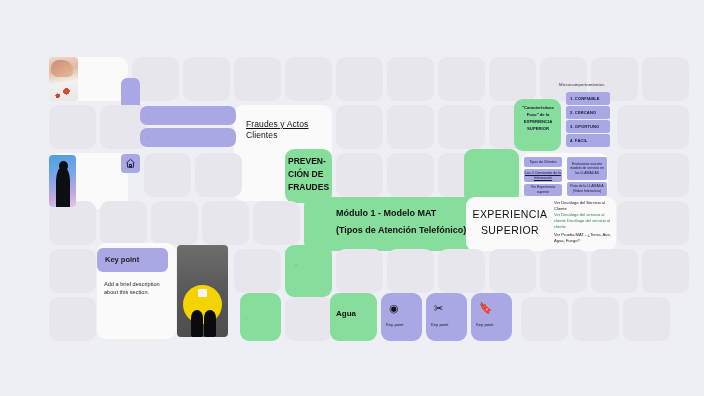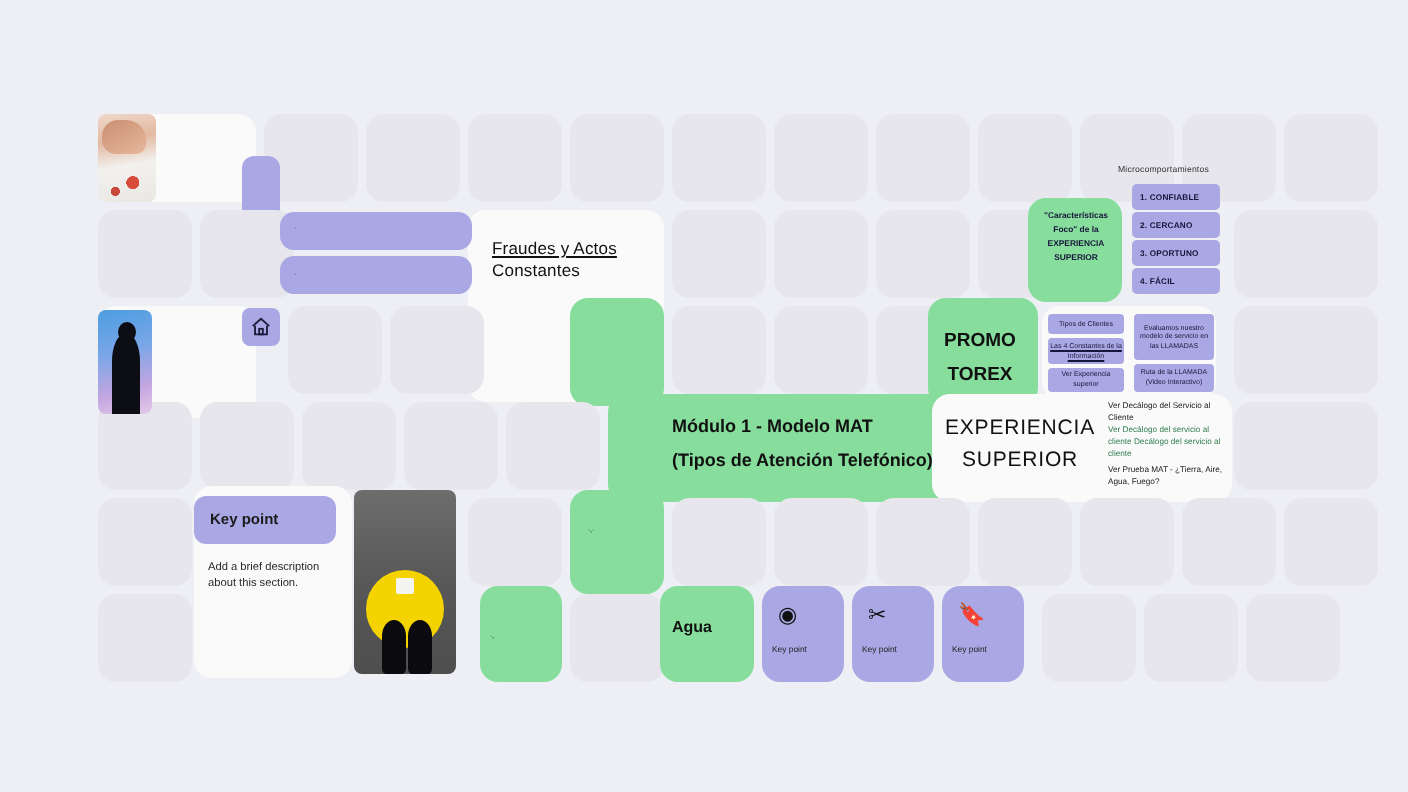--- a/index.html
+++ b/index.html
@@ -219,21 +219,21 @@
   <div class="tile" style="left:617px;top:105px;width:47px;height:44px;"></div>
   <div class="tile" style="left:642px;top:105px;width:47px;height:44px;"></div>
 
   <div class="tile purple" style="left:140px;top:106px;width:96px;height:19px;border-radius:7px;"></div>
   <div class="tile purple" style="left:140px;top:128px;width:96px;height:19px;border-radius:7px;"></div>
   <span class="tiny-dot" style="left:147px;top:112px;">·</span>
   <span class="tiny-dot" style="left:147px;top:135px;">·</span>
 
   <div class="lbl fraudes">
     <u>Fraudes y Actos</u><br>
-    <span>Constantes</span>
+    <span>Clientes</span>
   </div>
 
   <div class="carac">
     <span>"Características</span><br>
     <span>Foco" de la</span><br>
     <span>EXPERIENCIA</span><br>
     <span>SUPERIOR</span>
   </div>
 
   <div class="mc-title">Microcomportamientos</div>
@@ -263,25 +263,26 @@
   <div class="tile" style="left:642px;top:153px;width:47px;height:44px;"></div>
 
   <div class="home-ico">
     <svg width="11" height="11" viewBox="0 0 24 24" fill="none" stroke="#1b1b3a" stroke-width="2">
       <path d="M3 11 L12 3 L21 11"></path>
         <path d="M5.5 10.5 V20 H18.5 V10.5"></path>
         <rect x="10" y="14" width="4" height="6"></rect>
     </svg>
   </div>
 
-
-  <div class="lbl promo">
-    <span>PROMO</span><br>
-    <span>TOREX</span>
-  </div>
+  <div class="lbl prevencion">
+    <span>PREVEN-</span><br>
+    <span>CIÓN DE</span><br>
+    <span>FRAUDES</span>
+  </div>
+
 
   <div class="sm-chip" style="left:524px;top:157px;width:38px;height:10px;">Tipos de Clientes</div>
   <div class="sm-chip link" style="left:524px;top:169px;width:38px;height:13px;">Las 4 Constantes de la Información</div>
   <div class="sm-chip" style="left:524px;top:184px;width:38px;height:12px;">Ver Experiencia superior</div>
 
   <div class="sm-chip" style="left:567px;top:157px;width:40px;height:23px;">Evaluamos nuestro modelo de servicio en las LLAMADAS</div>
   <div class="sm-chip" style="left:567px;top:182px;width:40px;height:14px;">Ruta de la LLAMADA (Video Interactivo)</div>
 
   <div class="tile" style="left:49px;top:201px;width:47px;height:44px;"></div>
   <div class="tile" style="left:100px;top:201px;width:47px;height:44px;"></div>

